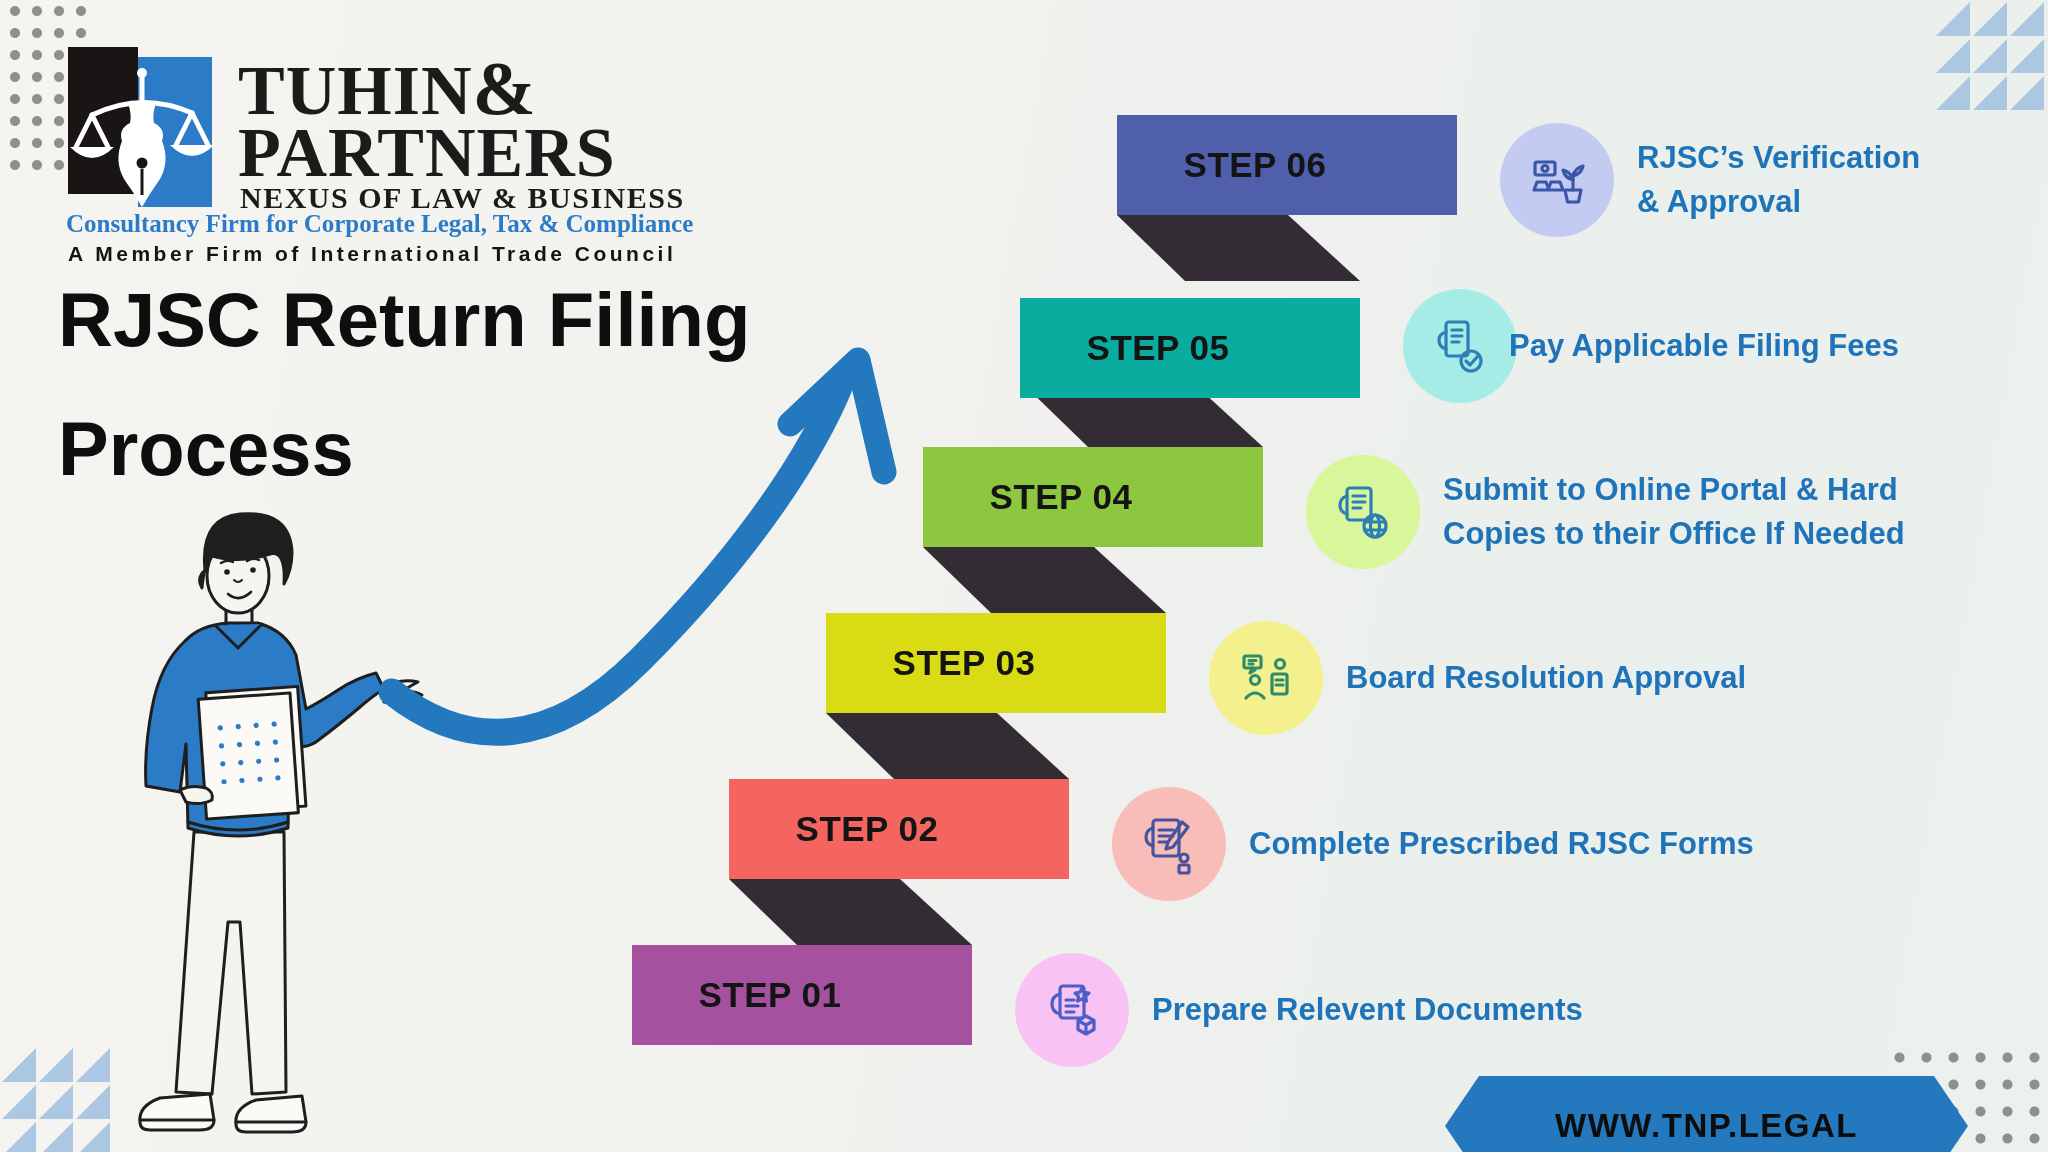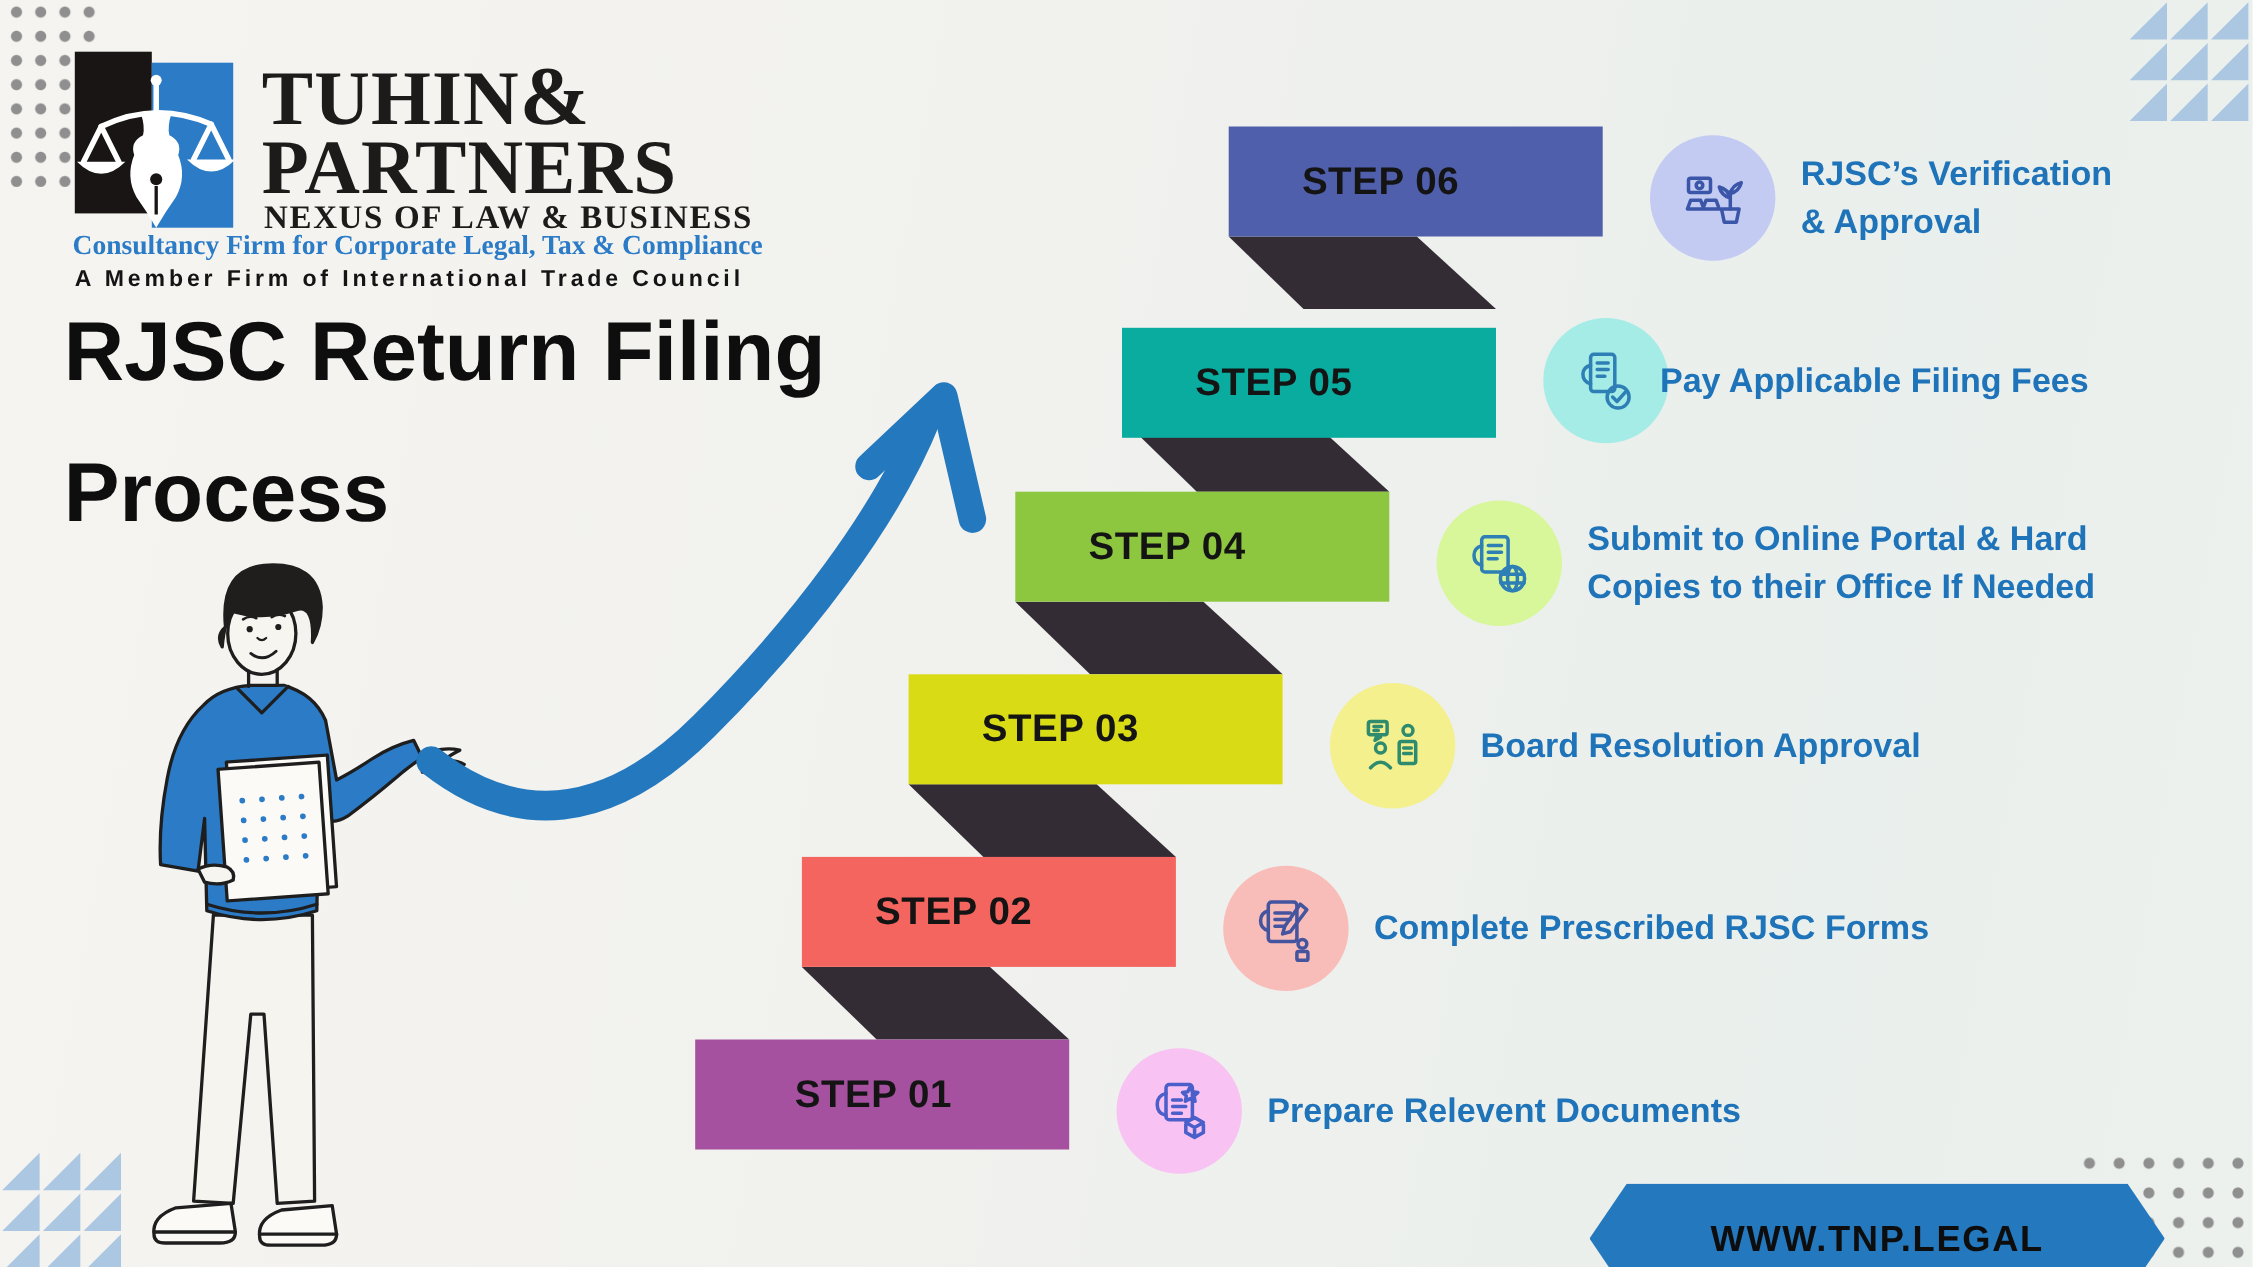--- a/index.html
+++ b/index.html
@@ -189,21 +189,21 @@
 
   <svg class="connectors" viewBox="0 0 2048 1152">
     <polygon points="729,879 900,879 972,945 797,945"></polygon>
     <polygon points="826,713 997,713 1069,779 894,779"></polygon>
     <polygon points="923,547 1094,547 1166,613 991,613"></polygon>
     <polygon points="1020,381 1191,381 1263,447 1088,447"></polygon>
     <polygon points="1117,215 1288,215 1360,281 1185,281"></polygon>
   </svg>
 
   <div class="step" data-step="0">
-    <div class="bar" style="left: 632px; top: 945px; background: rgb(165, 81, 159); padding-left: 24px;">
+    <div class="bar" style="left: 632px; top: 945px; background: rgb(165, 81, 159);">
       <div class="bar-label">STEP 01</div>
     </div>
     <div class="icon-circle" style="left: 1015px; top: 953px; background: rgb(248, 194, 242);">
       <svg viewBox="0 0 64 64">
         <rect x="20" y="8" width="24" height="32" rx="3"></rect>
         <path d="M26 22 H34 M26 28 H38 M26 34 H34"></path>
         <path d="M20 16 Q12 18 12 26 Q12 34 20 36"></path>
         <path d="M42 10 l2.2 4.4 4.8 .7 -3.5 3.3 .9 4.7 -4.4 -2.3 -4.4 2.3 .9 -4.7 -3.5 -3.3 4.8 -.7 Z"></path>
         <path d="M46 38 l8 4.5 v9 l-8 4.5 -8 -4.5 v-9 Z M38 42.5 L46 47 L54 42.5 M46 47 V56"></path>
       </svg>

